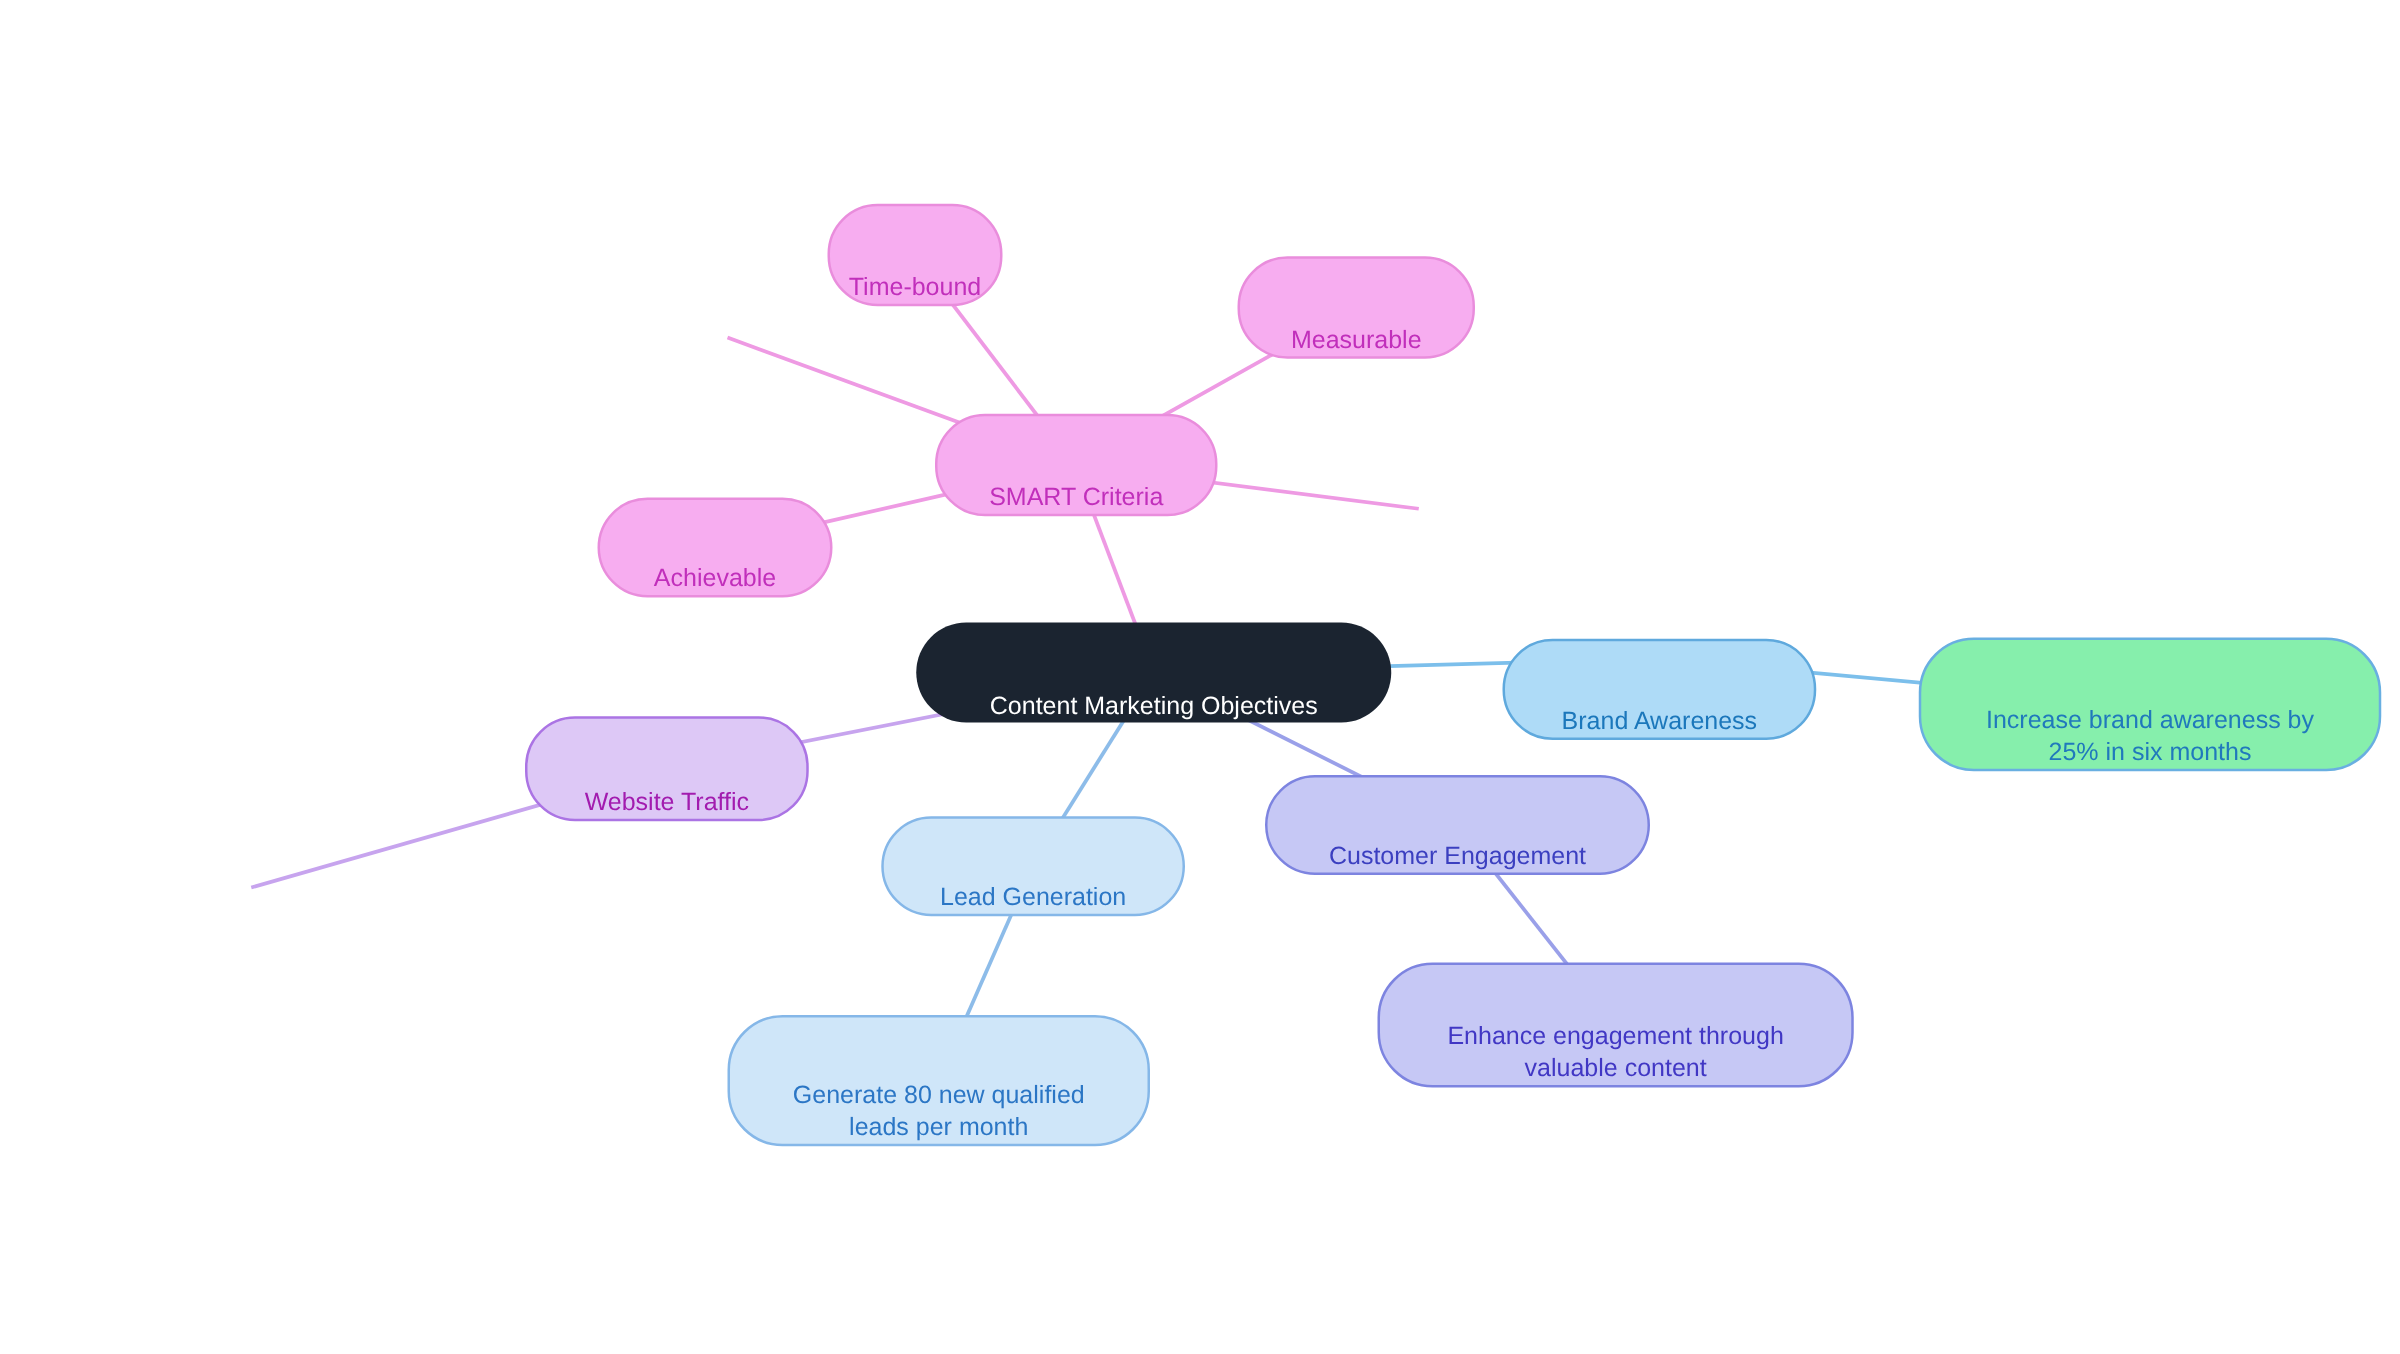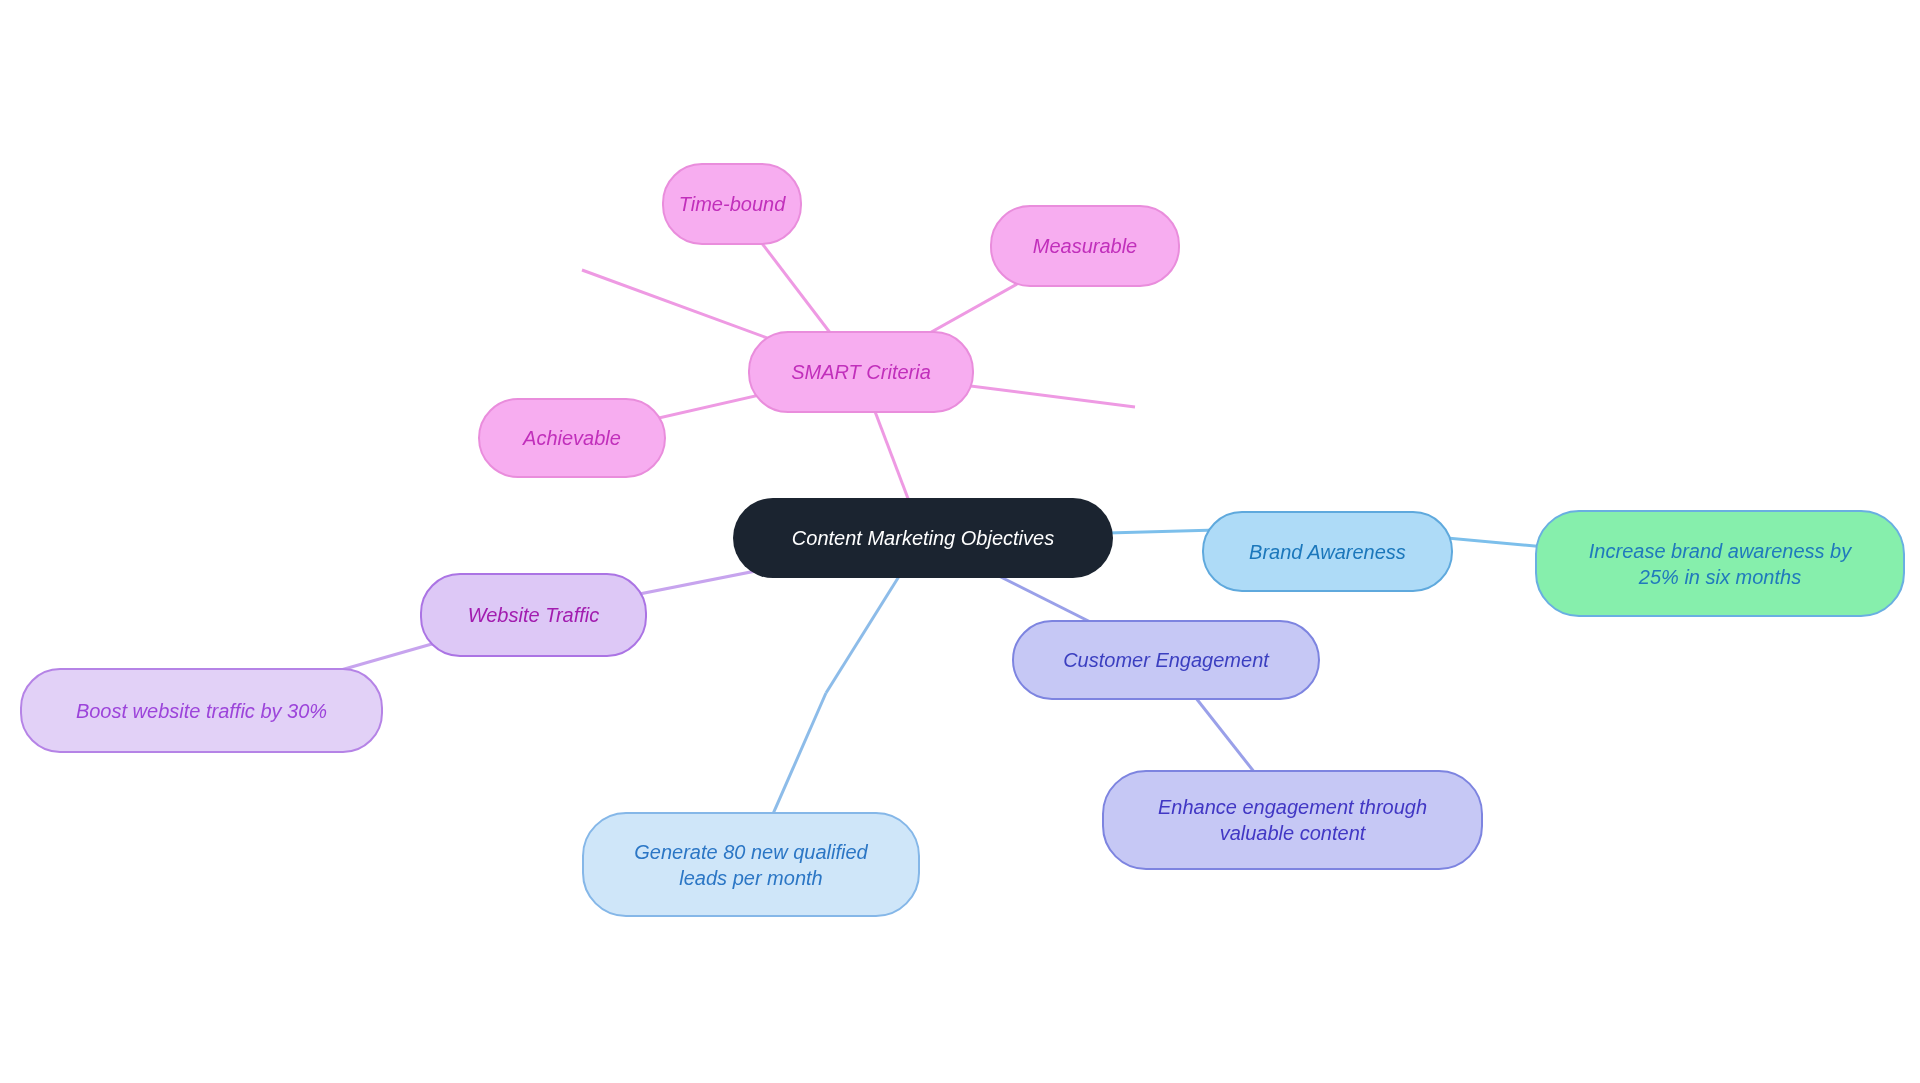--- a/index.html
+++ b/index.html
@@ -3,23 +3,23 @@
 <meta charset="utf-8">
 <style>
   html,body { margin:0; padding:0; background:#ffffff; }
   #canvas {
     position:relative; width:1920px; height:1083px; overflow:hidden;
     background:#ffffff; font-family:"Liberation Sans", sans-serif;
   }
   #edges { position:absolute; left:0; top:0; width:1920px; height:1083px; }
   .node {
     position:absolute; box-sizing:border-box;
-    display:flex; align-items:center; justify-content:center;
+    display:flex; align-items:flex-end; justify-content:center;
     text-align:center; font-size:20px; line-height:1.3;
-    border-radius:40px; border:2px solid transparent;font-style:italic;
+    border-radius:40px; border:2px solid transparent;
   }
   .node .lbl { display:block; }
 
   
   .n-root { left:733px; top:498px; width:380px; height:80px;
     background:#1b2430; color:#ffffff; border:none; font-size:20px; }
 
   
   .b-smart { background:#f7adf0; border-color:#e98ddc; color:#c12fbb; }
   .n-smart      { left:748px;  top:331px; width:226px; height:82px; }
@@ -106,24 +106,24 @@
     <span class="lbl">Increase brand awareness by 25% in six months</span>
   </div>
 
   <div class="node b-ce n-ce">
     <span class="lbl">Customer Engagement</span>
   </div>
   <div class="node b-ce n-ce-child">
     <span class="lbl">Enhance engagement through valuable content</span>
   </div>
 
+  <div class="node b-lg n-lg">
+    <span class="lbl">Lead Generation</span>
+  </div>
   <div class="node b-lg n-lg-child">
     <span class="lbl">Generate 80 new qualified leads per month</span>
   </div>
 
   <div class="node b-wt n-wt">
     <span class="lbl">Website Traffic</span>
   </div>
-  <div class="node n-wt-child">
-    <span class="lbl">Boost website traffic by 30%</span>
-  </div>
 
 </div>
 
 </body></html>

